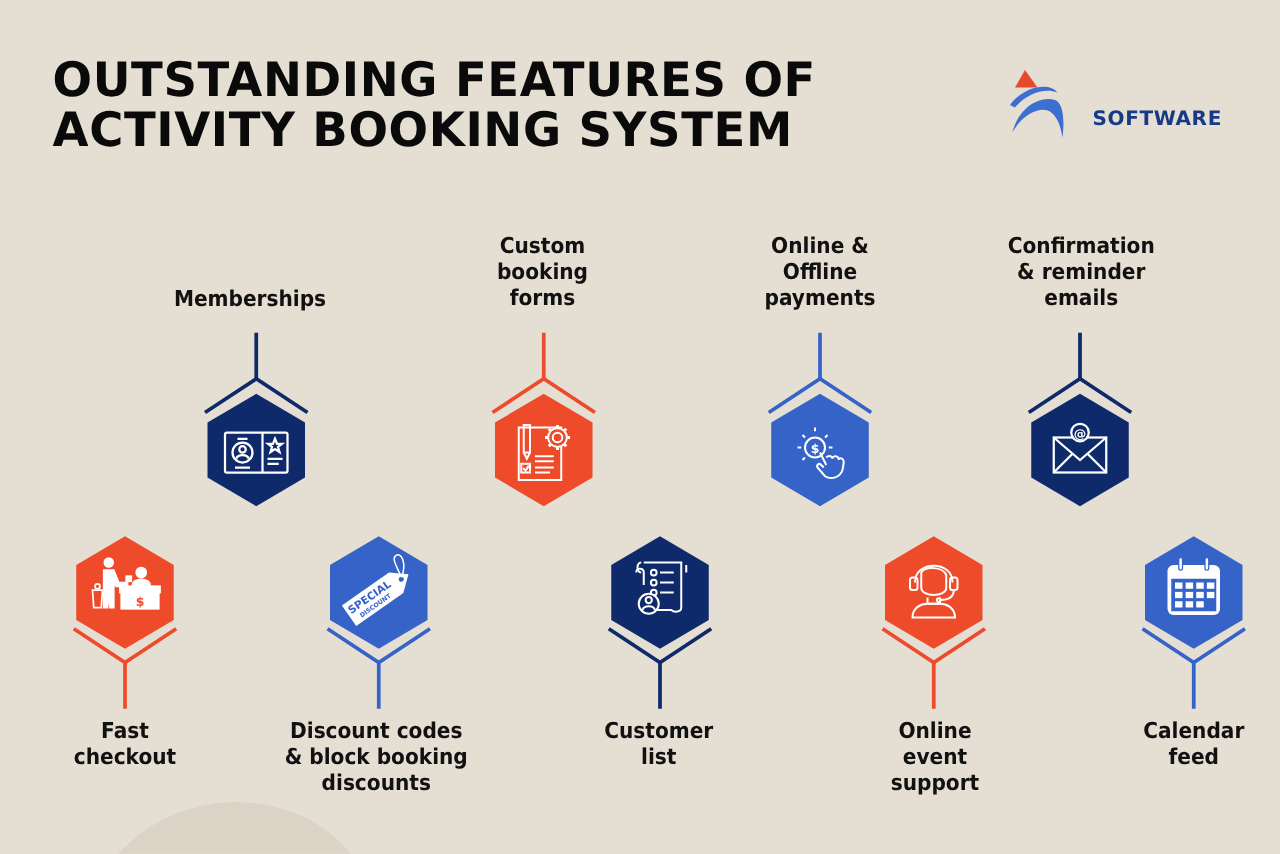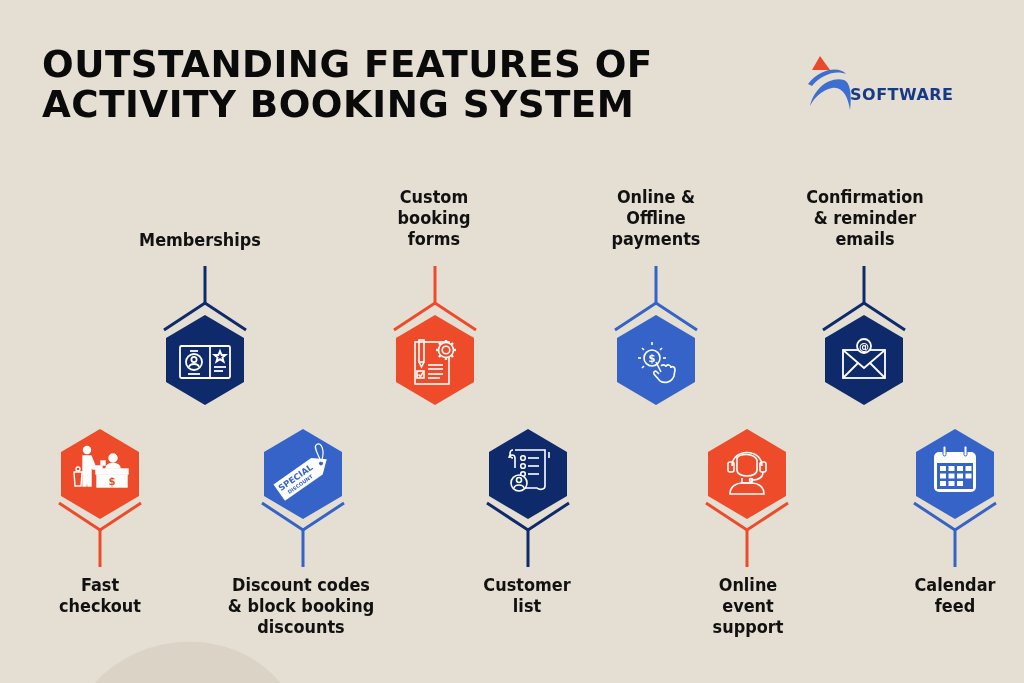--- a/index.html
+++ b/index.html
@@ -2,21 +2,21 @@
 <html><head>
 <meta charset="utf-8">
 <style>
   html,body{margin:0;padding:0;}
   body{width:1024px;height:683px;overflow:hidden;background:#e5dfd3;position:relative;font-family:"DejaVu Sans Condensed","DejaVu Sans",sans-serif;}
   .blob{position:absolute;left:70px;top:642px;width:230px;height:200px;border-radius:50% 50% 0 0;background:#dad3c6;transform:rotate(-8deg);}
   .title{position:absolute;left:42px;top:44px;margin:0;font-family:"DejaVu Sans","Liberation Sans",sans-serif;font-weight:bold;font-size:38px;line-height:40px;letter-spacing:0.5px;color:#0a0a0a;transform:scaleX(0.98);transform-origin:left top;}
   .title span{display:block;}
   .logo{position:absolute;left:806px;top:54px;width:200px;height:56px;}
   .logo-text1{position:absolute;left:58px;top:2px;font-family:"DejaVu Sans",sans-serif;font-weight:bold;font-size:29px;line-height:30px;color:#173a86;letter-spacing:0.5px;}
-  .logo-text2{position:absolute;left:44px;top:32px;font-family:"DejaVu Sans",sans-serif;font-weight:bold;font-size:16px;line-height:18px;color:#173a86;letter-spacing:0.5px;text-align:center;}
+  .logo-text2{position:absolute;left:68px;top:32px;font-family:"DejaVu Sans",sans-serif;font-weight:bold;font-size:16px;line-height:18px;color:#173a86;letter-spacing:0.5px;text-align:center;}
   .label{position:absolute;width:200px;margin-left:-100px;text-align:center;font-family:"DejaVu Sans","Liberation Sans",sans-serif;font-weight:bold;font-size:17.5px;line-height:21px;color:#111;transform:scaleX(0.92);}
   .label span{display:block;}
   .node{position:absolute;}
   svg{display:block;}
 </style>
 </head>
 <body>
 
 <div class="blob"></div>
 

